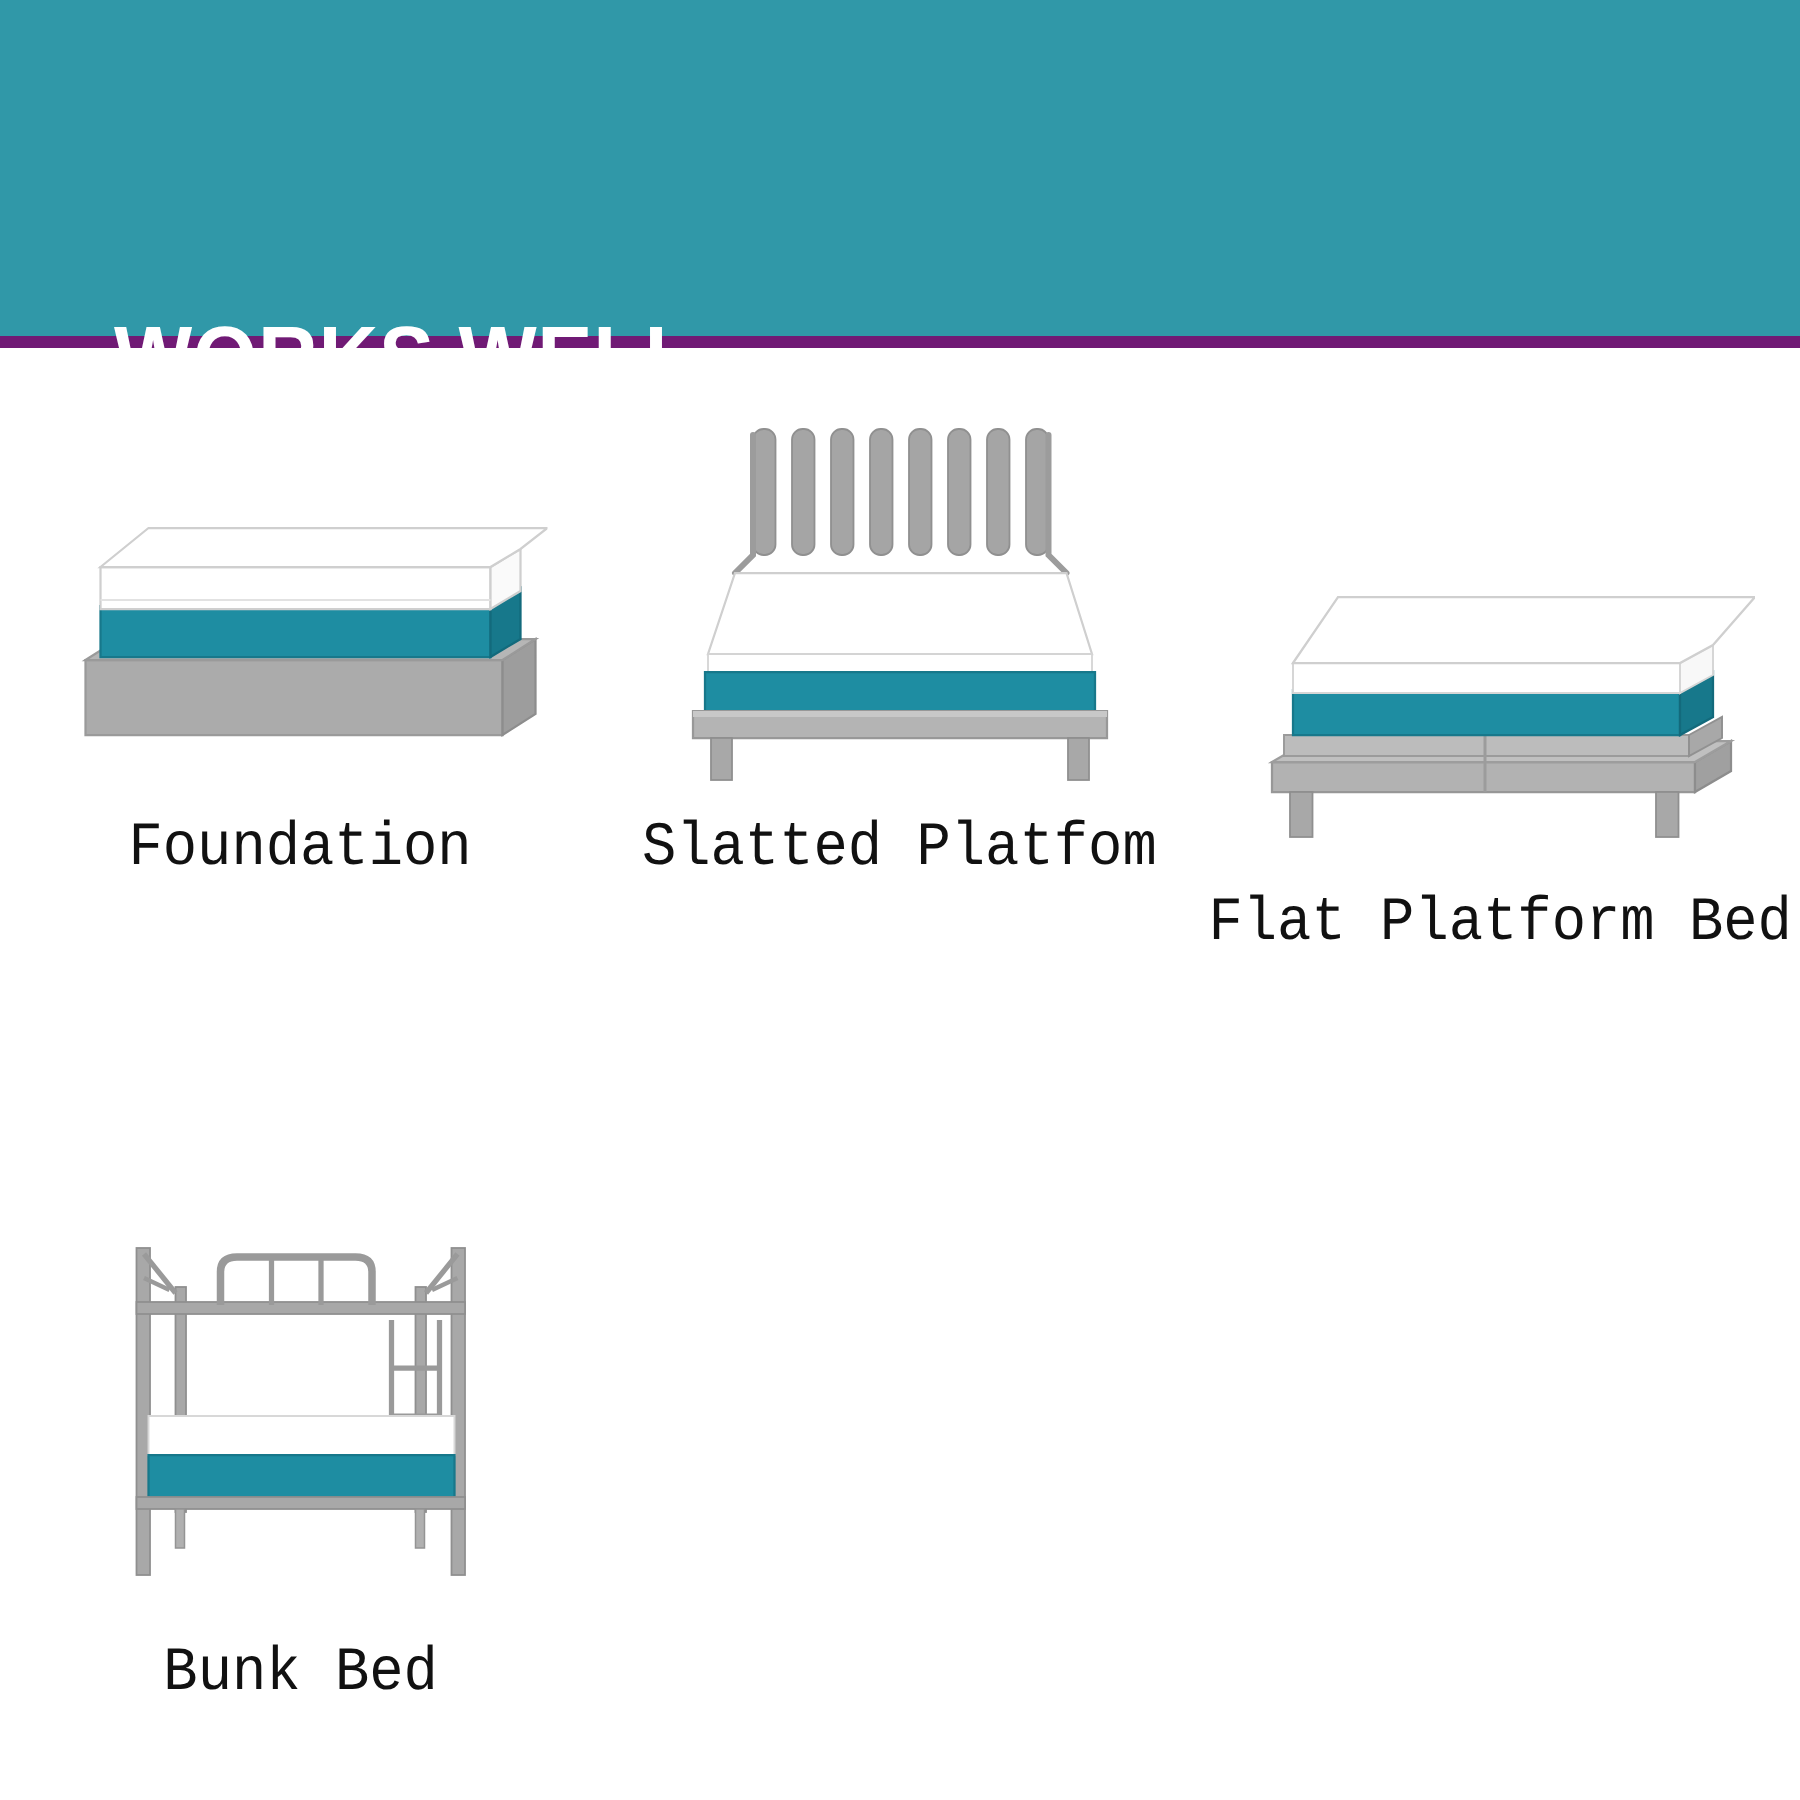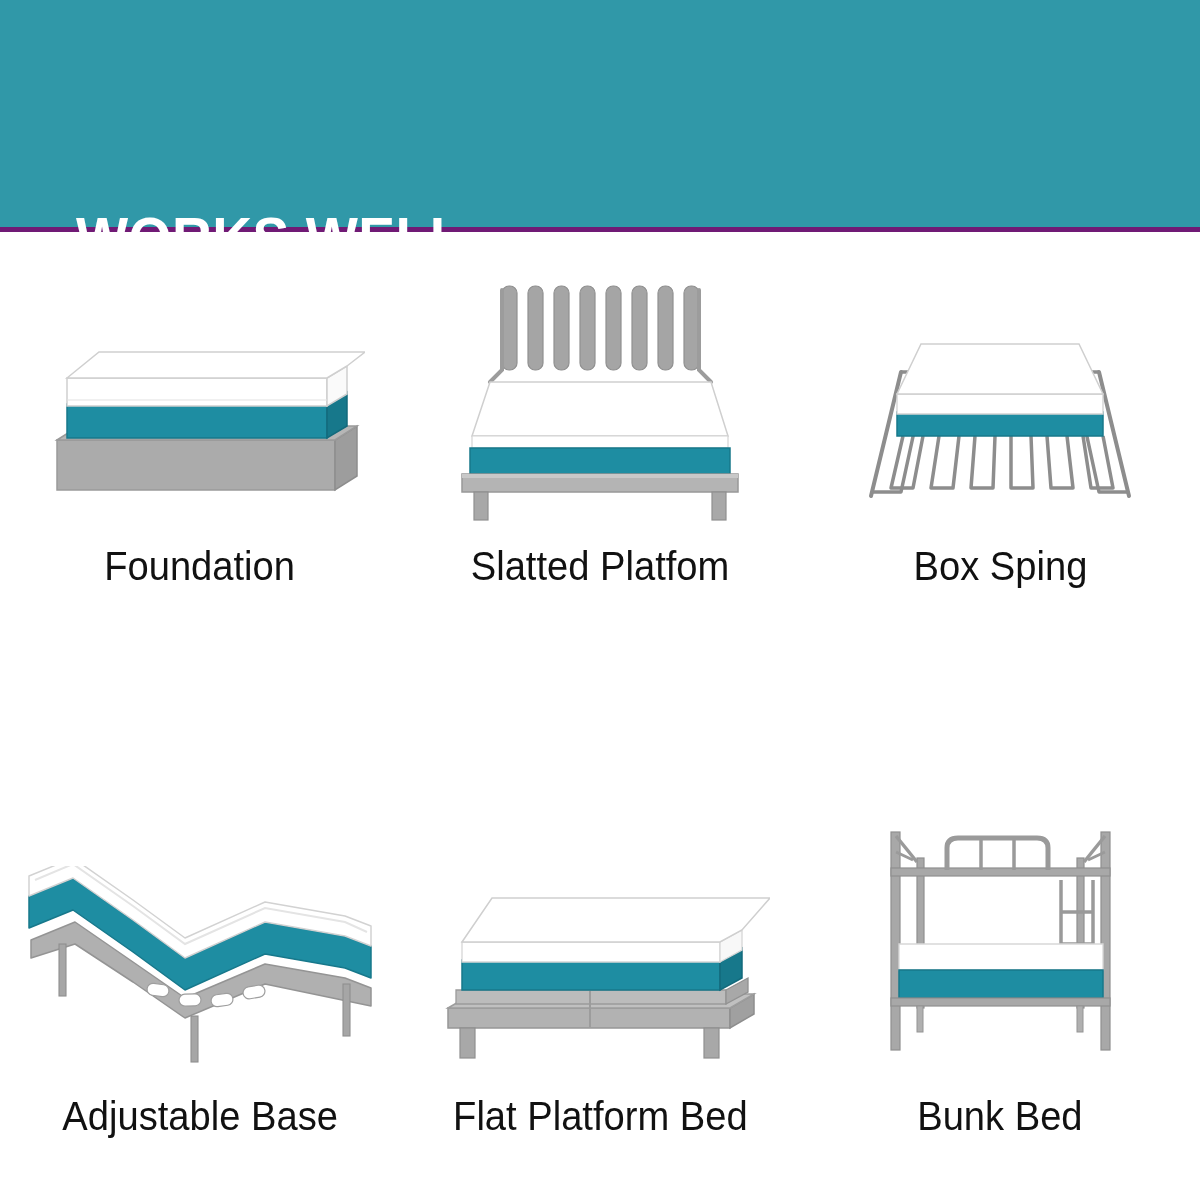--- a/index.html
+++ b/index.html
@@ -17,21 +17,21 @@
     overflow: hidden;
   }
 
   
   .header {
     position: absolute;
     left: 0; top: 0;
     width: 1200px;
     height: 232px;
     background: #3098a8;
-    border-bottom: 5px solid #701a75;
+    border-bottom: 8px solid #701a75;
     box-sizing: border-box;
   }
   .header-title {
     position: absolute;
     left: 76px;
     top: 44px;
     color: #ffffff;
     font-size: 60px;
     font-weight: bold;
     line-height: 78px;
@@ -54,20 +54,21 @@
     display: grid;
     grid-template-columns: repeat(3, 400px);
     grid-template-rows: 468px 500px;
   }
   .card {
     position: relative;
     display: flex;
     flex-direction: column;
     align-items: center;
     justify-content: flex-end;
+    font-family: Liberation Mono, monospace;
   }
   .illo {
     display: block;
   }
   .card-label {
     color: #111111;
     font-size: 41px;
     font-weight: normal;
     line-height: 44px;
     white-space: nowrap;
@@ -147,70 +148,21 @@
 
         <polygon points="12,196 288,196 288,214 12,214" fill="#b4b4b4" stroke="#989898" stroke-width="1.5"></polygon>
         <polygon points="12,196 288,196 288,200 12,200" fill="#c8c8c8" stroke="none"></polygon>
 
         <rect x="24" y="214" width="14" height="28" fill="#a8a8a8" stroke="#8f8f8f" stroke-width="1.2"></rect>
         <rect x="262" y="214" width="14" height="28" fill="#a8a8a8" stroke="#8f8f8f" stroke-width="1.2"></rect>
       </svg>
       <div class="card-label">Slatted Platfom</div>
     </div>
 
-    <div class="card card-boxspring">
-      <svg class="illo" width="330" height="200" viewBox="0 0 330 200">
-
-        <path d="M66,48 L36,172" fill="none" stroke="#8d8d8d" stroke-width="4" stroke-linecap="round"></path>
-        <path d="M264,48 L294,172" fill="none" stroke="#8d8d8d" stroke-width="4" stroke-linecap="round"></path>
-        <path d="M66,48 L92,48 L66,168 L36,168" fill="none" stroke="#8d8d8d" stroke-width="3.5" stroke-linejoin="round"></path>
-        <path d="M264,48 L238,48 L264,168 L294,168" fill="none" stroke="#8d8d8d" stroke-width="3.5" stroke-linejoin="round"></path>
-
-        <g fill="none" stroke="#8d8d8d" stroke-width="3.5" stroke-linejoin="round">
-          <path d="M104,112 L96,164 L118,164 L124,112"></path>
-          <path d="M140,112 L136,164 L158,164 L160,112"></path>
-          <path d="M176,112 L176,164 L198,164 L196,112"></path>
-          <path d="M212,112 L216,164 L238,164 L232,112"></path>
-          <path d="M248,112 L256,164 L278,164 L268,112"></path>
-          <path d="M68,112 L56,164 L78,164 L88,112"></path>
-        </g>
-
-        <polygon points="62,88 268,88 268,112 62,112" fill="#1e8da2" stroke="#17788b" stroke-width="1.5"></polygon>
-
-        <polygon points="62,70 268,70 268,90 62,90" fill="#ffffff" stroke="#d4d4d4" stroke-width="1.4"></polygon>
-
-        <polygon points="62,70 86,20 244,20 268,70" fill="#ffffff" stroke="#cfcfcf" stroke-width="1.5"></polygon>
-      </svg>
-      <div class="card-label">Box Sping</div>
-    </div>
-
-    <div class="card card-adjustable">
-      <svg class="illo" width="370" height="210" viewBox="0 0 370 210">
-
-        <path d="M16,74 L60,56 L118,96 L170,132 L250,98 L330,112 L356,122 L356,140 L250,118 L170,152 L118,116 L60,78 L16,92 Z" fill="#b0b0b0" stroke="#949494" stroke-width="1.5" stroke-linejoin="round"></path>
-
-        <g fill="#ffffff" stroke="#9e9e9e" stroke-width="1.2">
-          <rect x="132" y="118" width="22" height="12" rx="6" transform="rotate(8 143 124)"></rect>
-          <rect x="164" y="128" width="22" height="12" rx="6" transform="rotate(-2 175 134)"></rect>
-          <rect x="196" y="128" width="22" height="12" rx="6" transform="rotate(-8 207 134)"></rect>
-          <rect x="228" y="120" width="22" height="12" rx="6" transform="rotate(-10 239 126)"></rect>
-        </g>
-
-        <rect x="44" y="78" width="7" height="52" fill="#a6a6a6" stroke="#8f8f8f" stroke-width="1.1"></rect>
-        <rect x="176" y="150" width="7" height="46" fill="#a6a6a6" stroke="#8f8f8f" stroke-width="1.1"></rect>
-        <rect x="328" y="118" width="7" height="52" fill="#a6a6a6" stroke="#8f8f8f" stroke-width="1.1"></rect>
-
-        <path d="M14,30 L58,12 L118,54 L170,92 L250,56 L330,70 L356,80 L356,112 L330,102 L250,88 L170,124 L118,86 L58,44 L14,62 Z" fill="#1e8da2" stroke="#17788b" stroke-width="1.5" stroke-linejoin="round"></path>
-
-        <path d="M14,30 L58,12 L118,54 L170,92 L250,56 L330,70 L356,80 L356,60 L330,50 L250,36 L170,72 L118,34 L58,-8 L14,10 Z" fill="#ffffff" stroke="#d2d2d2" stroke-width="1.5" stroke-linejoin="round"></path>
-
-        <path d="M20,14 L58,-2 L118,40 L170,78 L250,42 L330,56 L352,66" fill="none" stroke="#e4e4e4" stroke-width="2"></path>
-      </svg>
-      <div class="card-label">Adjustable Base</div>
-    </div>
+
 
     <div class="card card-flat">
       <svg class="illo" width="340" height="200" viewBox="0 0 340 200">
 
         <polygon points="18,132 300,132 300,152 18,152" fill="#b2b2b2" stroke="#979797" stroke-width="1.5"></polygon>
         <polygon points="300,132 324,118 324,138 300,152" fill="#a0a0a0" stroke="#8d8d8d" stroke-width="1.5"></polygon>
         <polygon points="18,132 42,118 324,118 300,132" fill="#c0c0c0" stroke="#9d9d9d" stroke-width="1.5"></polygon>
 
         <polygon points="26,114 296,114 296,128 26,128" fill="#bcbcbc" stroke="#9b9b9b" stroke-width="1.3"></polygon>
         <polygon points="296,114 318,102 318,116 296,128" fill="#a8a8a8" stroke="#919191" stroke-width="1.3"></polygon>

